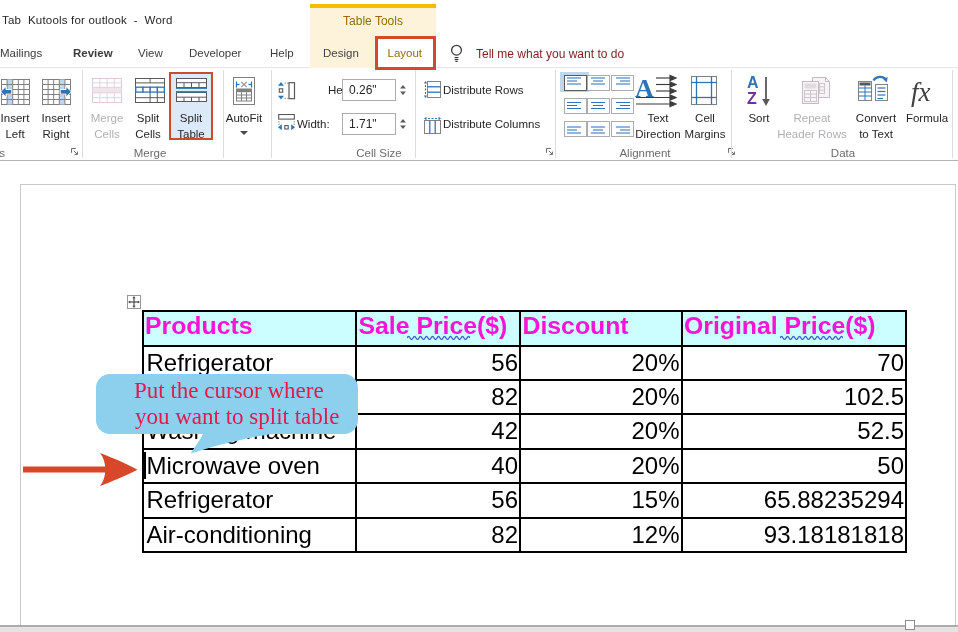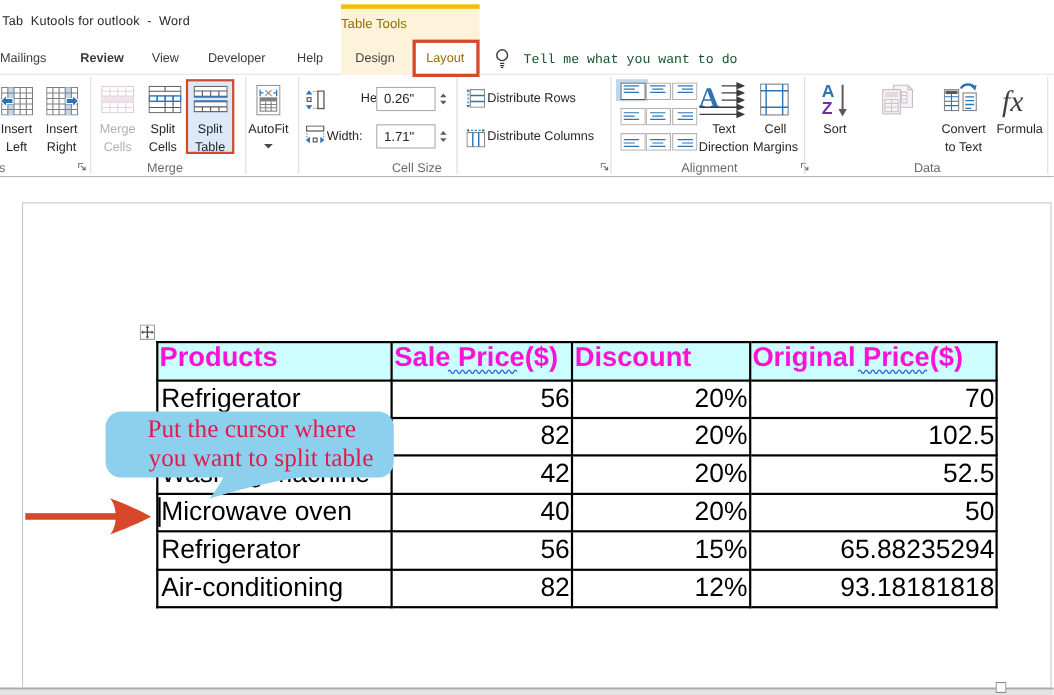--- a/index.html
+++ b/index.html
@@ -3,21 +3,21 @@
 <meta charset="utf-8">
 <style>
   html,body{margin:0;padding:0;}
   #root{position:relative;width:958px;height:632px;background:#fff;overflow:hidden;
         font-family:"Liberation Sans",sans-serif;}
   .abs{position:absolute;}
   
   .title{left:2px;top:14px;font-size:11.5px;color:#262626;letter-spacing:0.2px;}
   .ctxbg{left:310px;top:4px;width:126px;height:64px;background:#FCF3DA;}
   .ctxgold{left:310px;top:4px;width:126px;height:3.5px;background:#F2BE00;}
-  .ctxlabel{left:310px;top:14px;width:126px;text-align:left;font-size:12px;color:#946E00;}
+  .ctxlabel{left:310px;top:14px;width:126px;text-align:center;font-size:12px;color:#946E00;}
   .tab{top:47px;font-size:11.5px;color:#3B3B3B;}
   .goldtab{color:#946E00;}
   .ribbonline{left:0;top:160px;width:958px;height:1px;background:#B5B5B5;}
   .vsep{width:1px;background:#DCDCDC;top:70px;height:88px;}
   .glabel{top:146.5px;font-size:11.5px;color:#6B6B6B;text-align:center;}
   .btxt{font-size:11.5px;color:#262626;text-align:center;line-height:16px;}
   .gray{color:#B1AFB3;}
   .ifield{top:0;position:absolute;height:22px;background:#fff;border:1px solid #ACACAC;
           font-size:12px;color:#262626;line-height:20px;padding-left:6px;box-sizing:border-box;}
   
@@ -47,21 +47,21 @@
   <div class="abs" style="left:375px;top:35.5px;width:60.5px;height:34.5px;border:3.5px solid #D04A2B;background:#fff;box-sizing:border-box;"></div>
   <div class="abs tab goldtab" style="left:387.5px;">Layout</div>
   <div class="abs" style="left:0;top:67px;width:310px;height:1px;background:#E4E4E4;"></div>
   <div class="abs" style="left:436px;top:67px;width:522px;height:1px;background:#E4E4E4;"></div>
   <svg class="abs" style="left:450px;top:44px;" width="13" height="18" viewBox="0 0 13 18">
     <circle cx="6.5" cy="6.2" r="4.9" fill="none" stroke="#3B3B3B" stroke-width="1.3"></circle>
     <line x1="4.6" y1="13.6" x2="8.4" y2="13.6" stroke="#3B3B3B" stroke-width="1.2"></line>
     <line x1="4.6" y1="15.6" x2="8.4" y2="15.6" stroke="#3B3B3B" stroke-width="1.2"></line>
     <line x1="5.4" y1="17.5" x2="7.6" y2="17.5" stroke="#3B3B3B" stroke-width="1.2"></line>
   </svg>
-  <div class="abs" style="left:476px;top:47px;font-size:12px;color:#14532d;font-family:Liberation Mono, monospace;">Tell me what you want to do</div>
+  <div class="abs" style="left:476px;top:47px;font-size:12px;color:#7f1d1d;">Tell me what you want to do</div>
 
   <div class="abs ribbonline"></div>
 
   <div class="abs" style="left:169px;top:71.5px;width:44px;height:68px;background:#DCE9F8;border:2.7px solid #CE4A2B;box-sizing:border-box;"></div>
 
   <svg class="abs" style="left:1px;top:78.5px;" width="29" height="26" viewBox="0 0 29 26">
     <rect x="0.5" y="0.5" width="28" height="25" fill="#fff" stroke="#808080"></rect>
     <rect x="6.1" y="0.5" width="5.6" height="25" fill="#BDD7EE"></rect>
     <g stroke="#808080" stroke-width="1">
       <line x1="6.1" y1="0.5" x2="6.1" y2="25.5"></line>
@@ -425,20 +425,21 @@
 
   <div class="abs btxt" style="left:-8px;top:110px;width:46px;">Insert<br>Left</div>
   <div class="abs btxt" style="left:33px;top:110px;width:46px;">Insert<br>Right</div>
   <div class="abs btxt gray" style="left:84px;top:110px;width:46px;">Merge<br>Cells</div>
   <div class="abs btxt" style="left:125px;top:110px;width:46px;">Split<br>Cells</div>
   <div class="abs btxt" style="left:168px;top:110px;width:46px;">Split<br>Table</div>
   <div class="abs btxt" style="left:221px;top:110px;width:46px;">AutoFit</div>
   <div class="abs btxt" style="left:628px;top:110px;width:60px;">Text<br>Direction</div>
   <div class="abs btxt" style="left:673px;top:110px;width:64px;">Cell<br>Margins</div>
   <div class="abs btxt" style="left:736px;top:110px;width:46px;">Sort</div>
+  <div class="abs btxt gray" style="left:758px;top:110px;width:108px;">Repeat<br>Header Rows</div>
   <div class="abs btxt" style="left:846px;top:110px;width:60px;">Convert<br>to Text</div>
   <div class="abs btxt" style="left:899px;top:110px;width:56px;">Formula</div>
 
   <div class="abs" style="left:297px;top:84px;font-size:11.5px;color:#262626;margin-left:31px;">Height:</div>
   <div class="abs" style="left:297px;top:118px;font-size:11.5px;color:#262626;">Width:</div>
   <div class="abs ifield" style="left:342px;top:79px;width:54px;">0.26"</div>
   <div class="abs ifield" style="left:342px;top:113px;width:54px;">1.71"</div>
   <div class="abs" style="left:443px;top:84px;font-size:11.5px;color:#262626;">Distribute Rows</div>
   <div class="abs" style="left:443px;top:118px;font-size:11.5px;color:#262626;">Distribute Columns</div>
 

